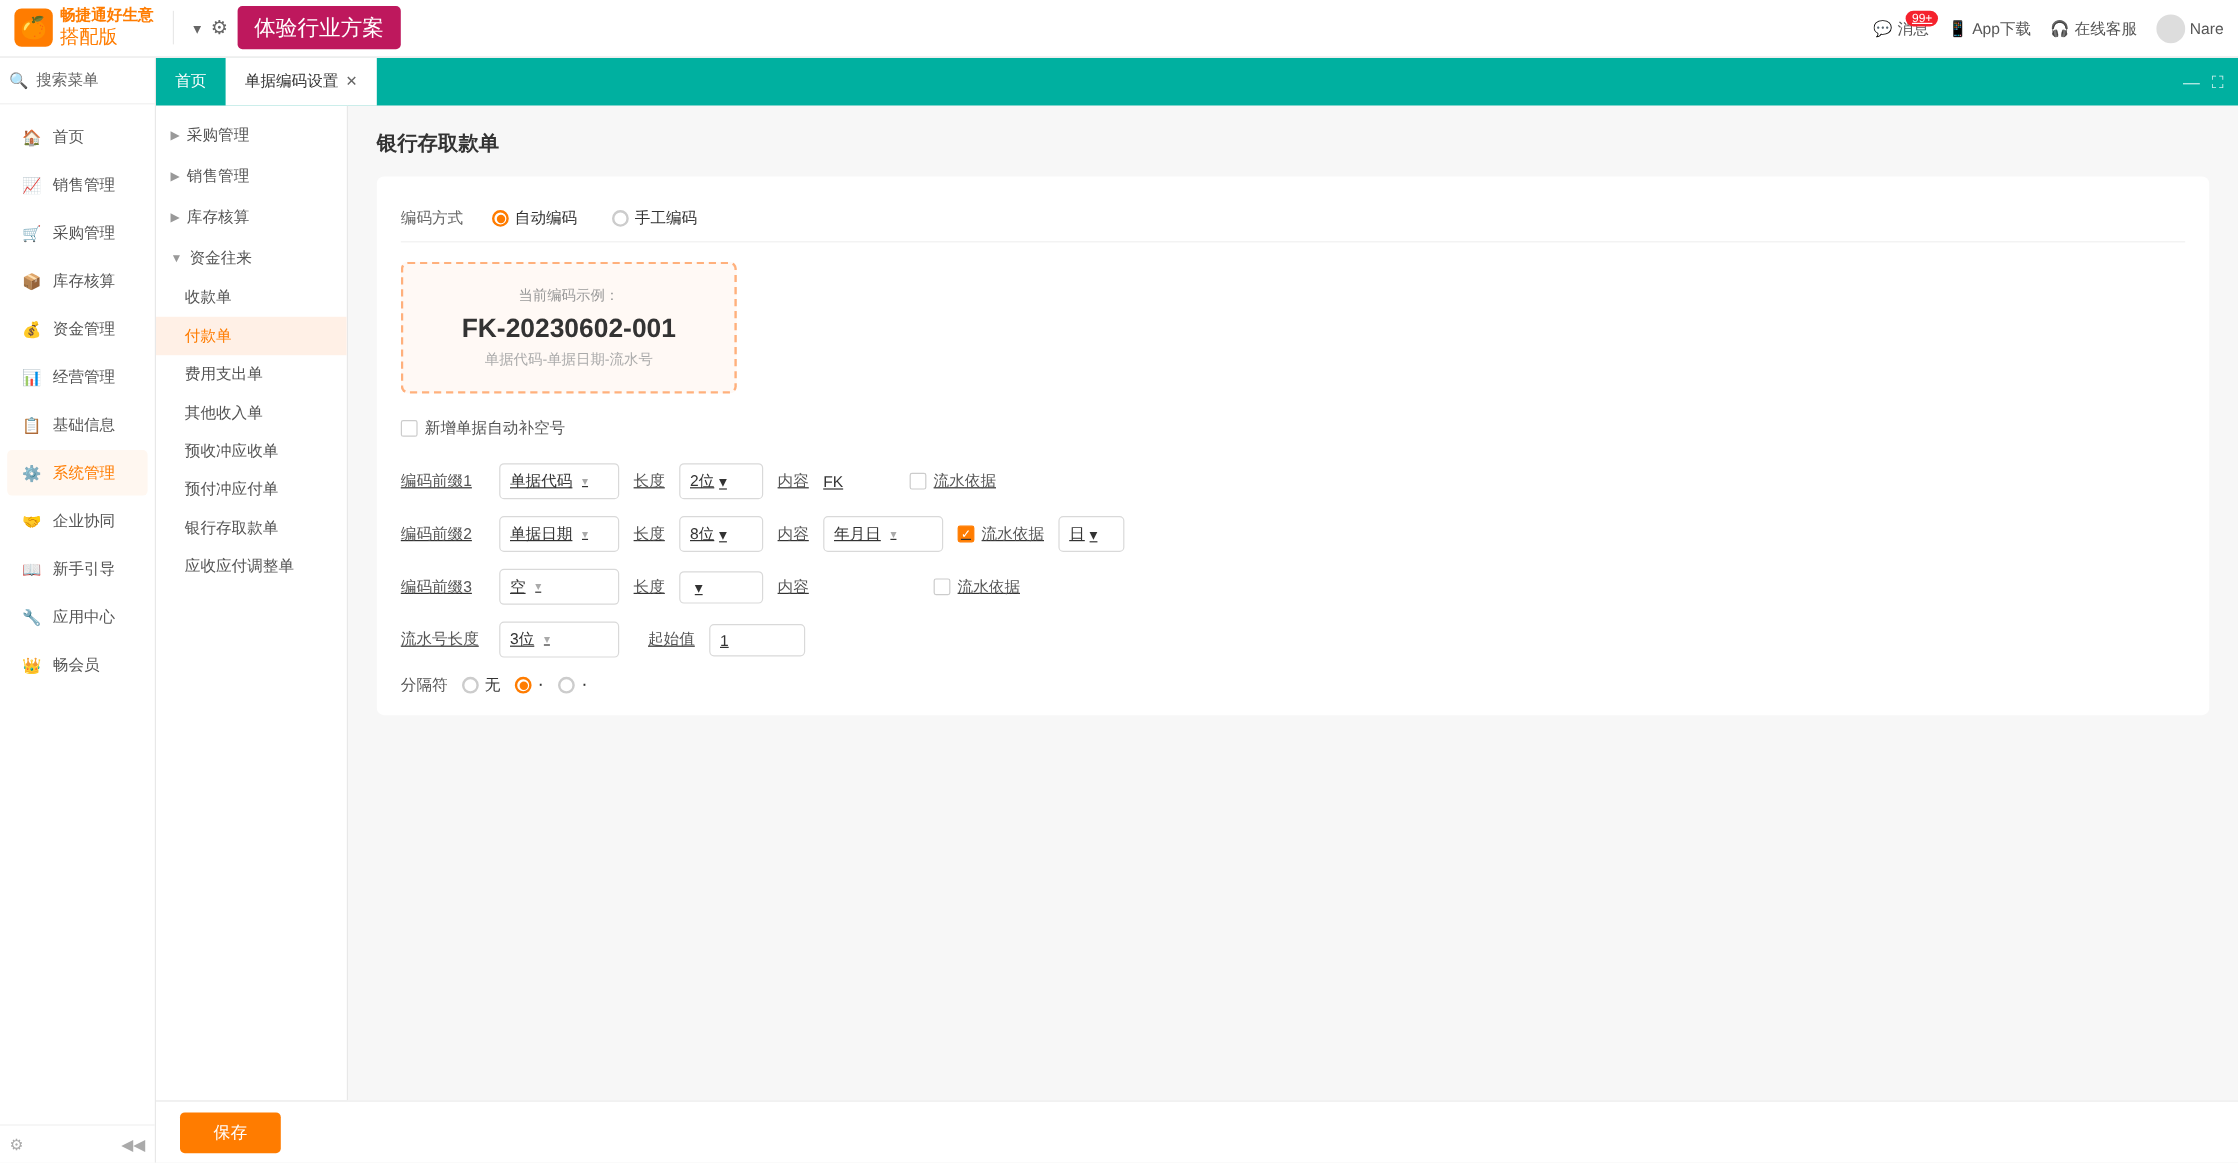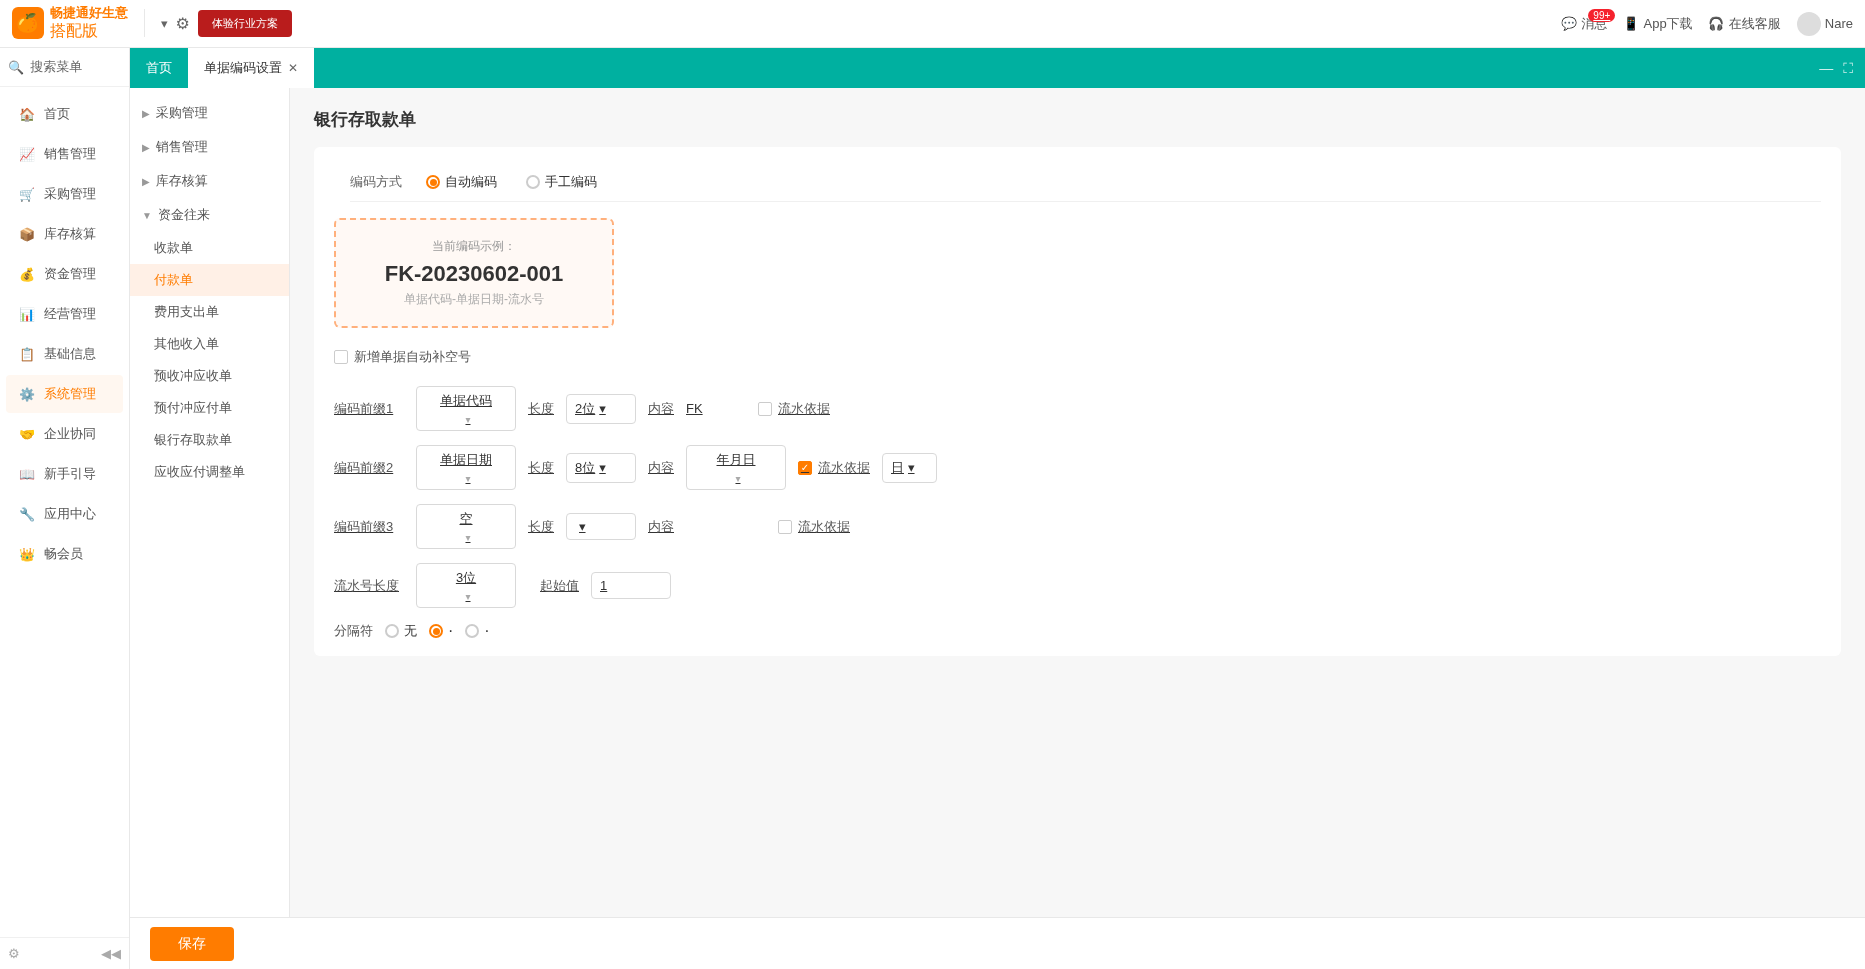--- a/index.html
+++ b/index.html
@@ -17,22 +17,22 @@
       flex-shrink: 0;
       z-index: 100;
     }
     .top-header-left { display: flex; align-items: center; gap: 8px; }
     .logo-area { display: flex; align-items: center; gap: 6px; }
     .logo-icon { width: 32px; height: 32px; background: #ff7c00; border-radius: 6px; display: flex; align-items: center; justify-content: center; color: #fff; font-size: 18px; }
     .logo-text { font-size: 13px; color: #ff7c00; font-weight: bold; line-height: 1.3; }
     .logo-sub { font-size: 16px; color: #ff7c00; }
     .header-dropdown { display: flex; align-items: center; gap: 4px; font-size: 13px; color: #666; cursor: pointer; }
     .header-btn-trial {
-      background: #b91c1c; color: #fff; border: none; border-radius: 4px;
-      padding: 6px 14px; font-size: 11px; cursor: pointer;
+      background: #be185d; color: #fff; border: none; border-radius: 4px;
+      padding: 6px 14px; font-size: 18px; cursor: pointer;
     }
     .top-header-right { display: flex; align-items: center; gap: 16px; font-size: 13px; color: #555; }
     .header-right-item { display: flex; align-items: center; gap: 4px; cursor: pointer; position: relative; }
     .badge { background: #f5222d; color: #fff; border-radius: 10px; font-size: 10px; padding: 1px 5px; position: absolute; top: -6px; right: -8px; text-decoration: underline; }
     .gear-icon { cursor: pointer; color: #666; font-size: 16px; }
 
     
     .main-layout { display: flex; flex: 1; overflow: hidden; }
 
     
@@ -157,21 +157,20 @@
     }
 
     
     .encode-method-row {
       display: flex;
       align-items: center;
       gap: 24px;
       padding: 10px 0;
       border-bottom: 1px solid #f0f0f0;
       margin-bottom: 16px;
-      margin-left: 16px;
     }
     .encode-label { font-size: 13px; color: #666; }
     .radio-group { display: flex; align-items: center; gap: 29px; }
     .radio-item { display: flex; align-items: center; gap: 5px; cursor: pointer; font-size: 13px; color: #333; }
     .radio-dot {
       width: 14px; height: 14px; border-radius: 50%;
       border: 2px solid #ccc; display: flex; align-items: center; justify-content: center;
     }
     .radio-dot.checked { border-color: #ff7c00; }
     .radio-dot.checked::after { content: ''; width: 7px; height: 7px; border-radius: 50%; background: #ff7c00; display: block; }
@@ -202,21 +201,21 @@
     }
     .checkbox-box.checked { background: #ff7c00; border-color: #ff7c00; color: #fff; font-size: 10px; }
 
     
     .form-row { display: flex; align-items: center; gap: 12px; margin-bottom: 14px; flex-wrap: wrap; text-decoration: underline; }
     .form-label { font-size: 13px; color: #555; width: 70px; flex-shrink: 0; }
     .form-select {
       display: flex; align-items: center; gap: 4px;
       border: 1px solid #d9d9d9; border-radius: 4px;
       padding: 5px 8px; font-size: 13px; color: #333;
-      background: #fff; cursor: pointer; min-width: 100px; flex-direction: column;
+      background: #fff; cursor: pointer; min-width: 100px;
     }
     .select-arrow { font-size: 10px; color: #aaa; margin-left: 4px; }
     .form-input {
       border: 1px solid #d9d9d9; border-radius: 4px;
       padding: 5px 8px; font-size: 13px; color: #333;
       background: #fff; min-width: 60px;
     }
     .form-content-label { font-size: 13px; color: #555; }
     .form-content-value { font-size: 13px; color: #333; padding: 5px 0; min-width: 60px; }
     .length-input {

